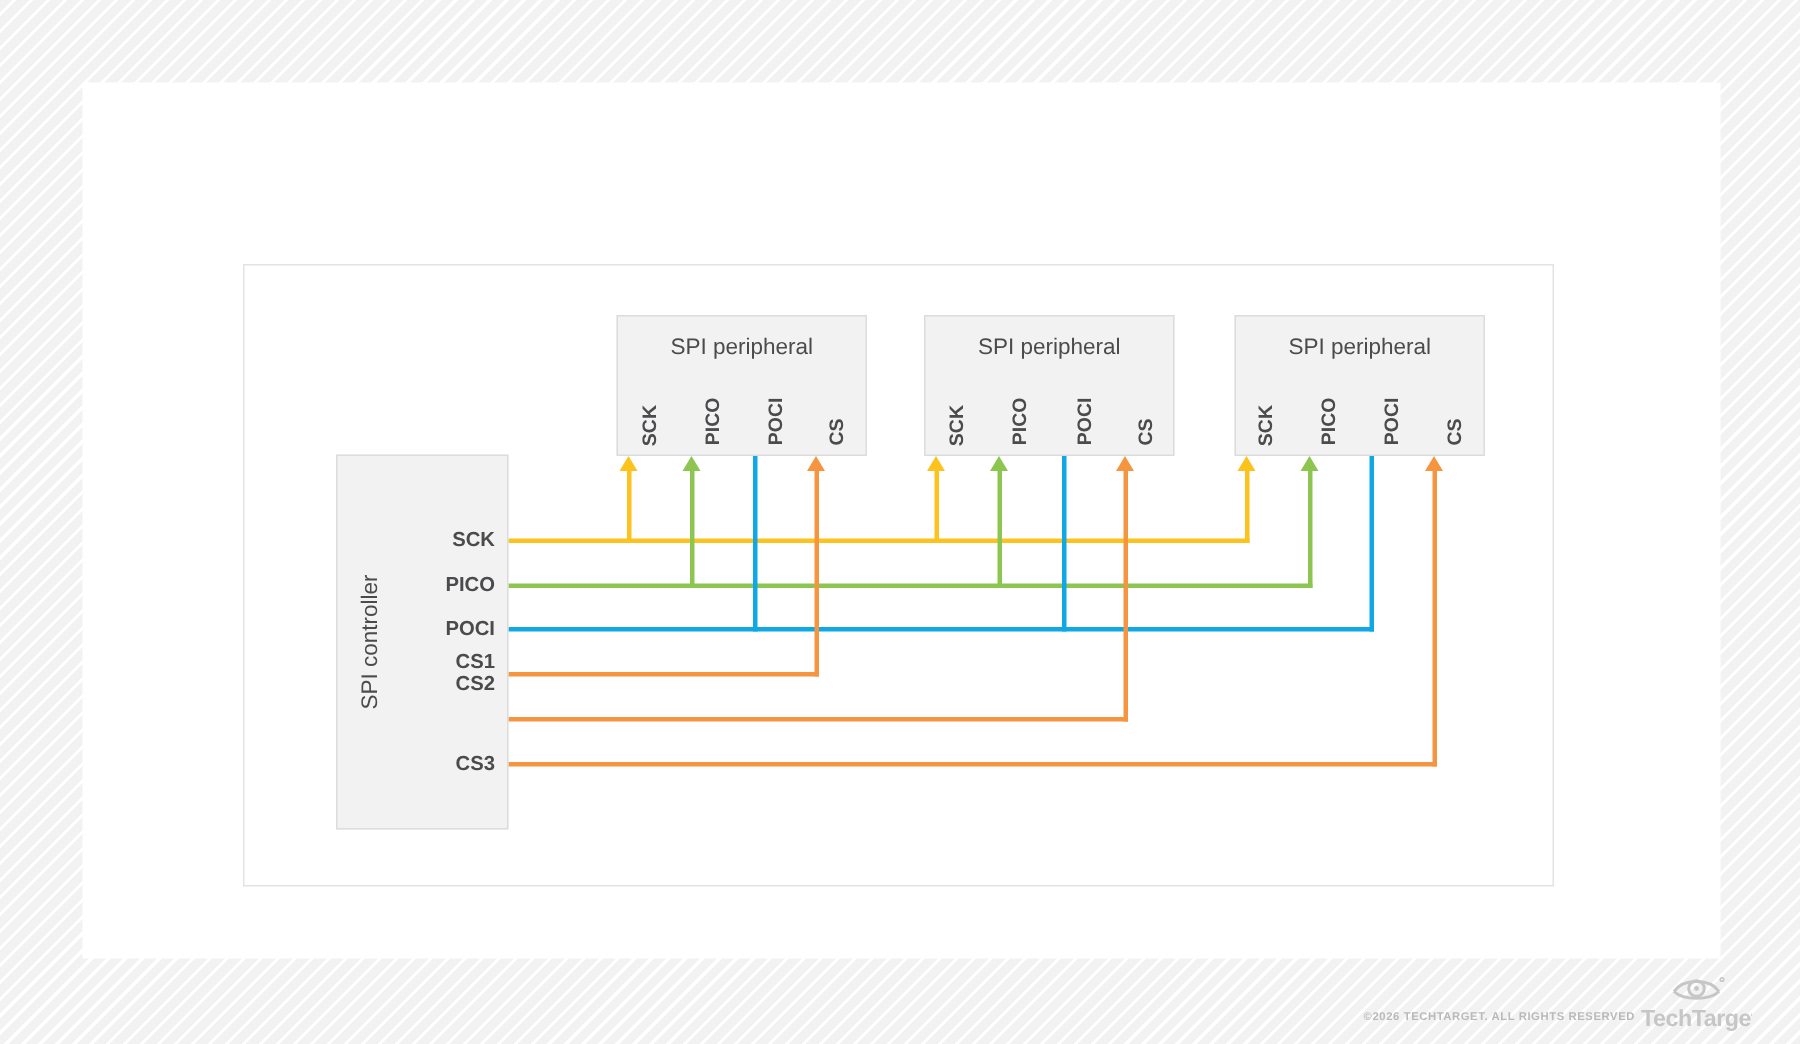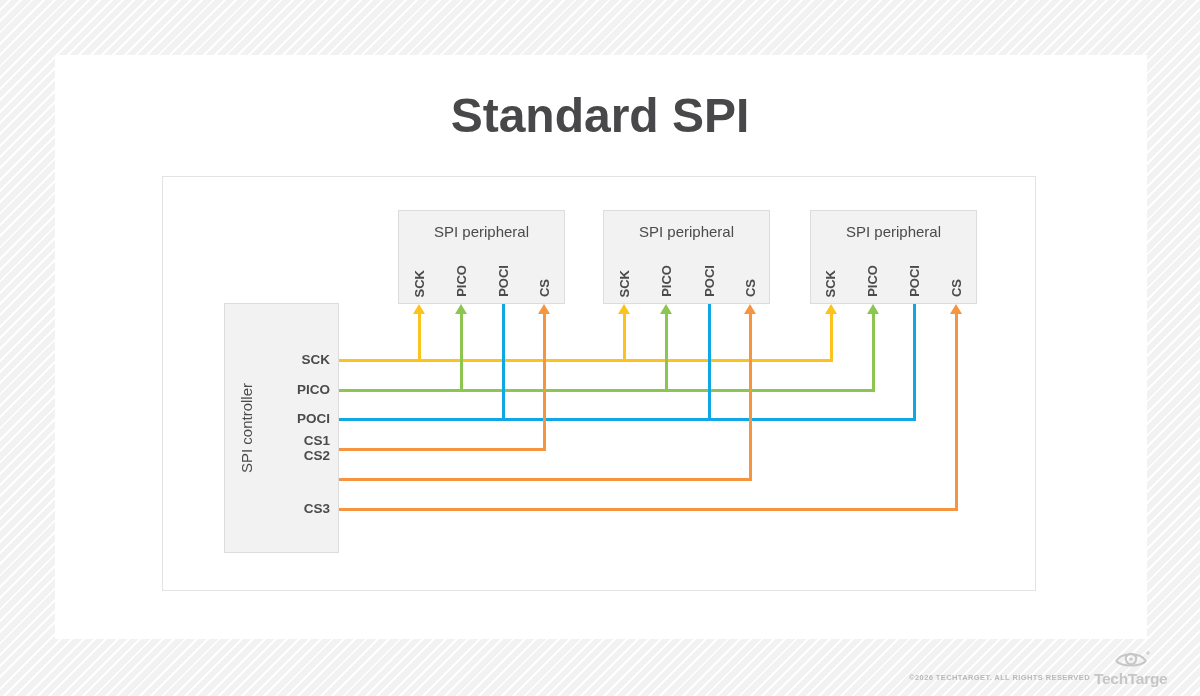--- a/index.html
+++ b/index.html
@@ -29,21 +29,21 @@
   }
   .controller-box{
     left:224px;top:303px;width:115px;height:250px;
     display:flex;align-items:center;justify-content:flex-start;
     padding-left:13px;
   }
   .vtext{
     writing-mode:vertical-rl;transform:rotate(180deg);
     font-size:15px;color:#4b4b4d;white-space:nowrap;
   }
-  .periph{top:210px;width:167px;height:94px;}
+  .periph{top:210px;width:167px;height:94px;margin-left:13px;}
   .periph-title{
     position:absolute;left:0;right:0;top:12px;text-align:center;
     font-size:15px;color:#4b4b4d;
   }
   .pin-label{
     position:absolute;bottom:6px;
     writing-mode:vertical-rl;transform:rotate(180deg);
     font-size:13px;font-weight:700;color:#4b4b4d;white-space:nowrap;
     line-height:16px;
   }
@@ -64,21 +64,20 @@
   }
   .logo{position:absolute;left:1092px;top:648px;}
 </style>
 </head>
 <body>
 
 <div class="stage">
 
   <div class="card"></div>
 
-  <h1 class="title">Standard SPI</h1>
 
   <div class="frame"></div>
 
   <div id="wires">
       <div class="wire" style="left: 338px; top: 358.5px; width: 494.5px; height: 3px; background: rgb(252, 194, 30);"></div>
       <div class="wire" style="left: 417.5px; top: 312px; width: 3px; height: 49.5px; background: rgb(252, 194, 30);"></div>
       <div class="arrow" style="left: 413px; top: 304px; border-bottom-color: rgb(252, 194, 30);"></div>
       <div class="wire" style="left: 622.5px; top: 312px; width: 3px; height: 49.5px; background: rgb(252, 194, 30);"></div>
       <div class="arrow" style="left: 618px; top: 304px; border-bottom-color: rgb(252, 194, 30);"></div>
       <div class="wire" style="left: 829.5px; top: 312px; width: 3px; height: 49.5px; background: rgb(252, 194, 30);"></div>

